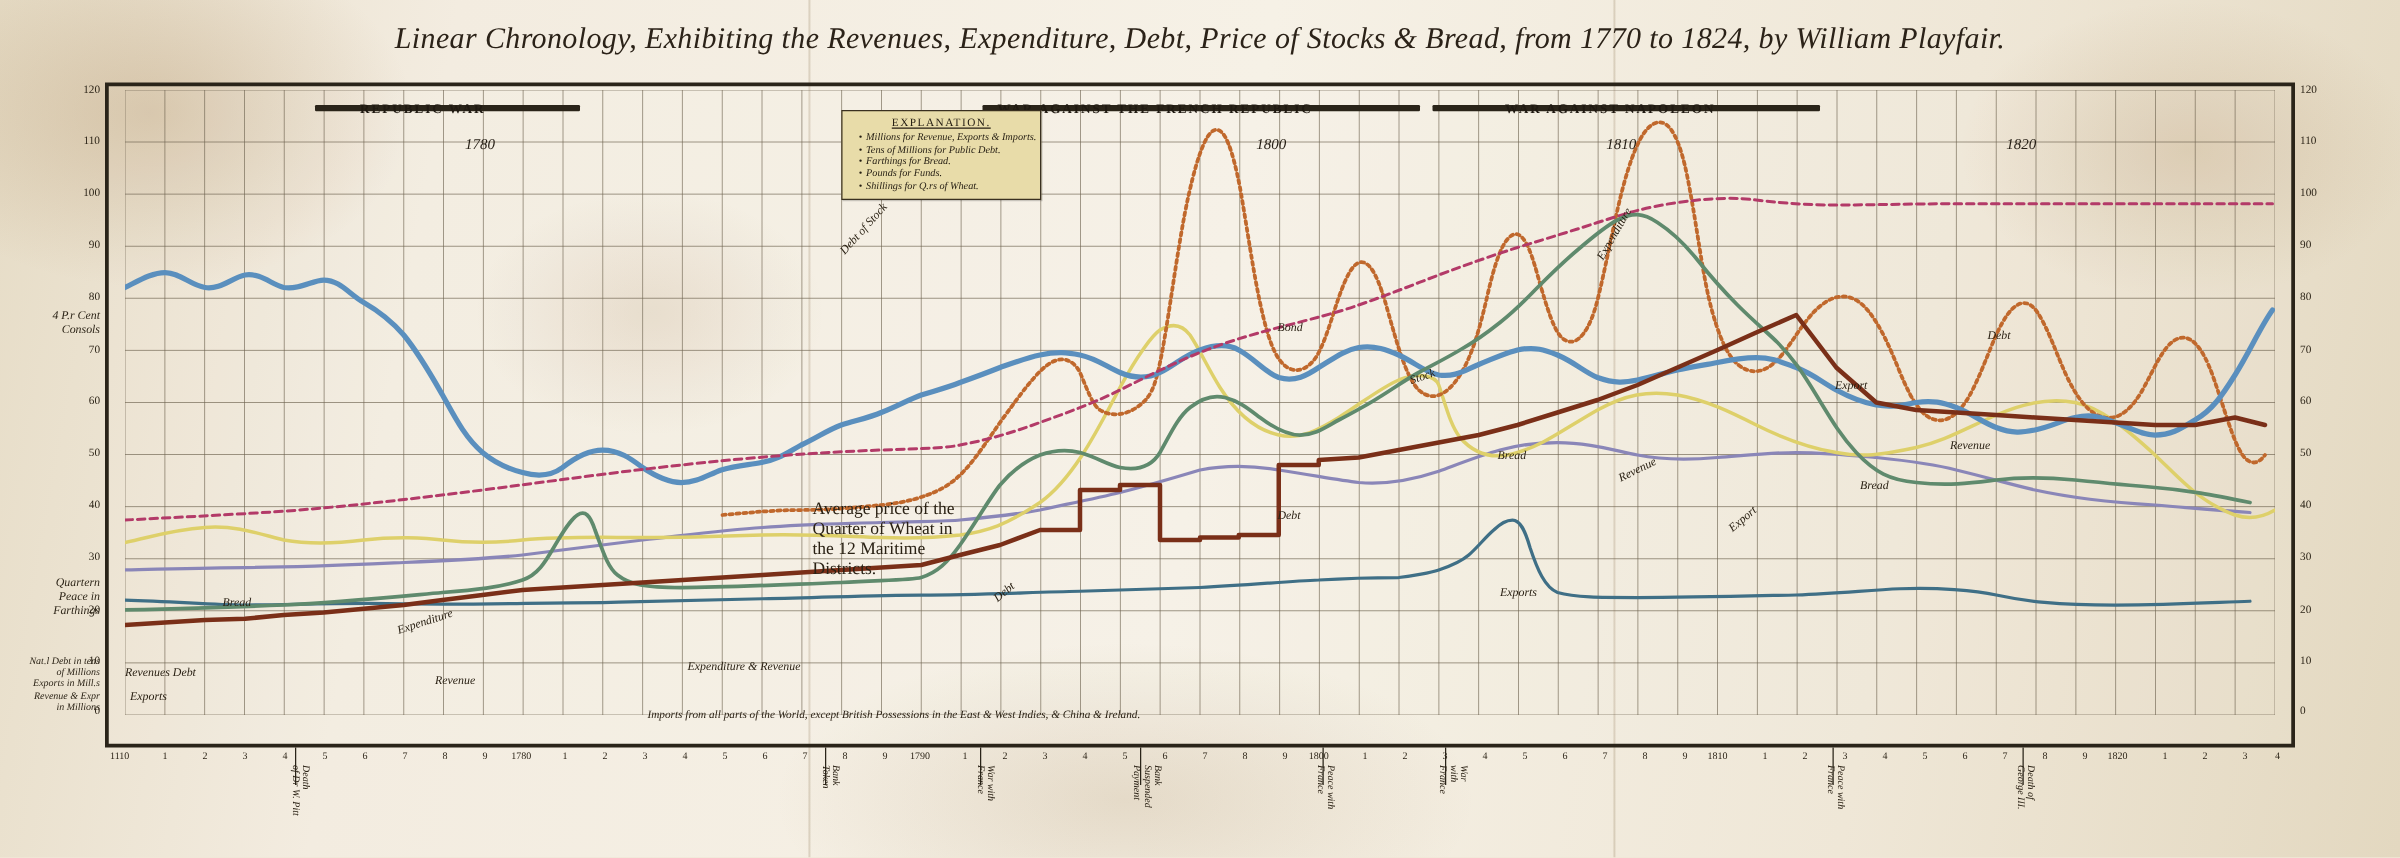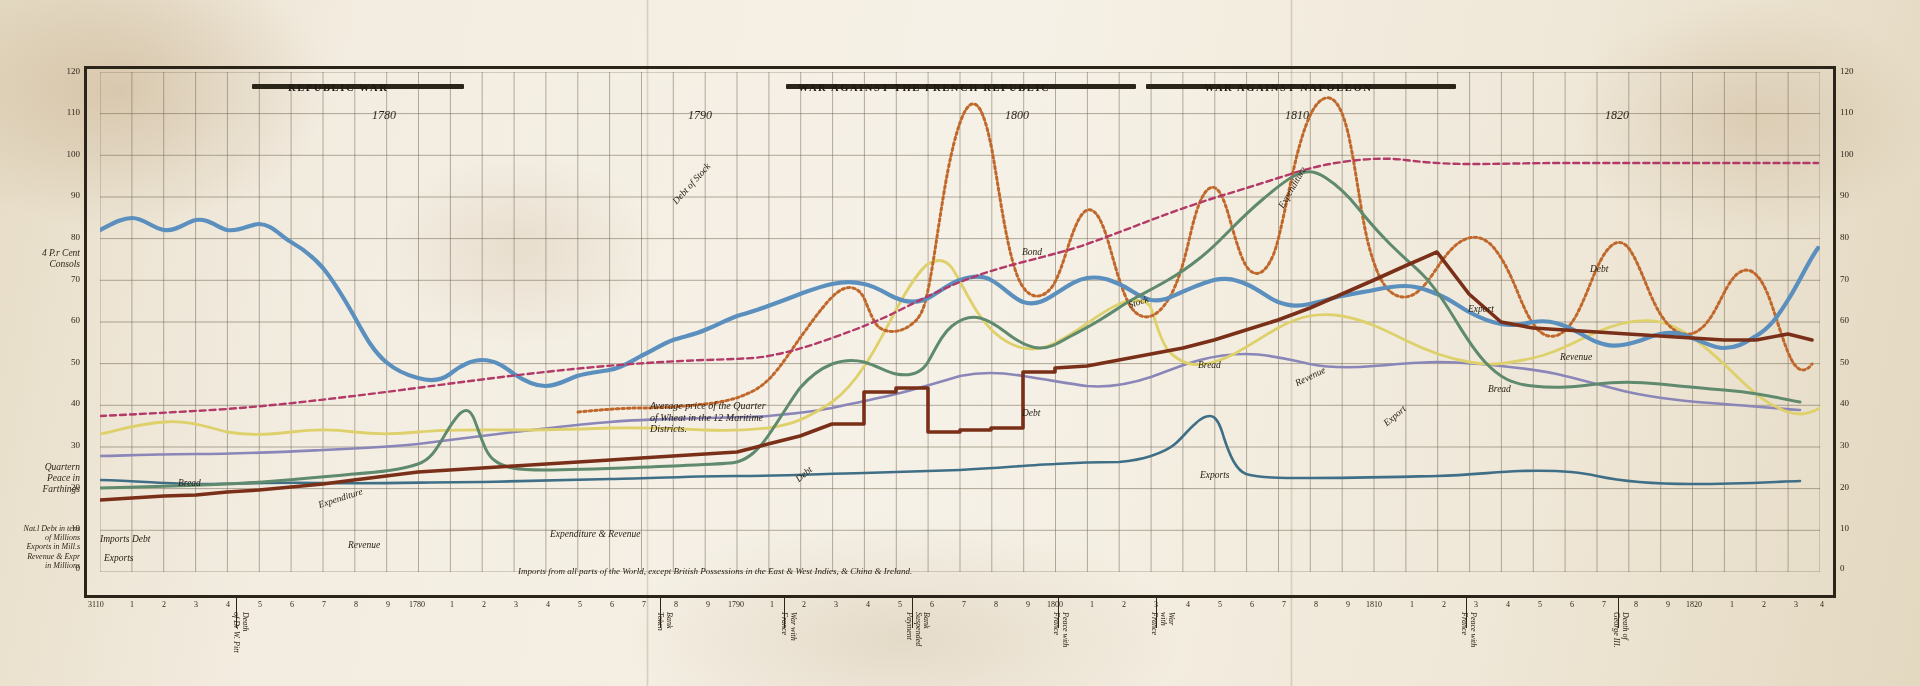--- a/index.html
+++ b/index.html
@@ -82,33 +82,34 @@
   .event{
     position:absolute;font-size:8px;font-style:italic;color:#2a2114;
     writing-mode:vertical-rl;text-orientation:mixed;
     line-height:1.05;white-space:nowrap;
   }
   .event-tick{position:absolute;width:1px;background:#2a2419;}
   .imports-note{
     position:absolute;font-size:9px;font-style:italic;color:#2a2114;white-space:nowrap;
   }
   .wheat-note{
-    position:absolute;font-size:10px;font-style:italic;color:#2a2114;line-height:1.15;
+    position:absolute;font-size:14px;color:#2a2114;line-height:1.15;
   }
   .tickrow{position:absolute;font-size:8px;color:#2e2619;font-family:"Liberation Serif", serif;}
 </style>
 </head>
 <body>
 
 <div class="paper"></div>
 <div class="vfold" style="left:646px"></div>
 <div class="vfold" style="left:1290px"></div>
 
 <div class="chart-wrap">
 
+  <div class="title">Linear Chronology, Exhibiting the Revenues, Expenditure, Debt, Price of Stocks &amp; Bread, from 1770 to 1824, by William Playfair.</div>
 
   <div class="frame"></div>
 
   <div class="plot">
     <svg width="1720" height="500" viewBox="0 0 1720 500">
       <defs>
         <g id="nothing"></g>
       </defs>
 
       <g stroke="#6e6450" stroke-width="0.7" opacity="0.75">
@@ -254,47 +255,57 @@
 
   <div class="era-bar" style="left:1146px;top:84px;width:310px;"></div>
   <div class="era-label" style="left:1204px;top:82px;">WAR AGAINST NAPOLEON</div>
 
   <div class="decade" style="left:372px;top:108px;">1780</div>
   <div class="decade" style="left:688px;top:108px;">1790</div>
   <div class="decade" style="left:1005px;top:108px;">1800</div>
   <div class="decade" style="left:1285px;top:108px;">1810</div>
   <div class="decade" style="left:1605px;top:108px;">1820</div>
 
+  <div class="legend">
+    <div class="lt">EXPLANATION.</div>
+    <ul>
+      <li>Millions for Revenue, Exports &amp; Imports.</li>
+      <li>Tens of Millions for Public Debt.</li>
+      <li>Farthings for Bread.</li>
+      <li>Pounds for Funds.</li>
+      <li>Shillings for Q.rs of Wheat.</li>
+    </ul>
+  </div>
 
   <div class="curve-lab" style="left:678px;top:196px;transform:rotate(-48deg);transform-origin:left bottom;">Debt of Stock</div>
   <div class="curve-lab" style="left:178px;top:478px;">Bread</div>
   <div class="curve-lab" style="left:320px;top:500px;transform:rotate(-18deg);transform-origin:left bottom;">Expenditure</div>
-  <div class="curve-lab" style="left:100px;top:534px;">Imports Debt</div>
+  <div class="curve-lab" style="left:100px;top:534px;">Revenues Debt</div>
   <div class="curve-lab" style="left:348px;top:540px;">Revenue</div>
   <div class="curve-lab" style="left:104px;top:553px;">Exports</div>
   <div class="curve-lab" style="left:550px;top:529px;">Expenditure &amp; Revenue</div>
   <div class="curve-lab" style="left:800px;top:474px;transform:rotate(-40deg);transform-origin:left bottom;">Debt</div>
-  <div class="curve-lab" style="left:1022px;top:247px;">Bond</div>
+  <div class="curve-lab" style="left:1022px;top:258px;">Bond</div>
   <div class="curve-lab" style="left:1130px;top:300px;transform:rotate(-18deg);transform-origin:left bottom;">Stock</div>
   <div class="curve-lab" style="left:1198px;top:360px;">Bread</div>
   <div class="curve-lab" style="left:1022px;top:408px;">Debt</div>
   <div class="curve-lab" style="left:1285px;top:200px;transform:rotate(-60deg);transform-origin:left bottom;">Expenditure</div>
   <div class="curve-lab" style="left:1298px;top:378px;transform:rotate(-26deg);transform-origin:left bottom;">Revenue</div>
   <div class="curve-lab" style="left:1388px;top:418px;transform:rotate(-40deg);transform-origin:left bottom;">Export</div>
   <div class="curve-lab" style="left:1200px;top:470px;">Exports</div>
   <div class="curve-lab" style="left:1468px;top:304px;">Export</div>
   <div class="curve-lab" style="left:1590px;top:264px;">Debt</div>
   <div class="curve-lab" style="left:1560px;top:352px;">Revenue</div>
   <div class="curve-lab" style="left:1488px;top:384px;">Bread</div>
 
   <div class="wheat-note" style="left:650px;top:400px;width:120px;">Average price of the Quarter of Wheat in the 12 Maritime Districts.</div>
   <div class="imports-note" style="left:518px;top:566px;">Imports from all parts of the World, except British Possessions in the East &amp; West Indies, &amp; China &amp; Ireland.</div>
 
   <div class="tickrow" style="left:84px;top:600px;width:1752px;">
-    <span style="position:absolute;left:4px;">3110</span>
+    <span style="position:absolute;left:4px;">1110</span>
     <span style="position:absolute;left:46px;">1</span>
     <span style="position:absolute;left:78px;">2</span>
     <span style="position:absolute;left:110px;">3</span>
     <span style="position:absolute;left:142px;">4</span>
     <span style="position:absolute;left:174px;">5</span>
     <span style="position:absolute;left:206px;">6</span>
     <span style="position:absolute;left:238px;">7</span>
     <span style="position:absolute;left:270px;">8</span>
     <span style="position:absolute;left:302px;">9</span>
     <span style="position:absolute;left:325px;">1780</span>

